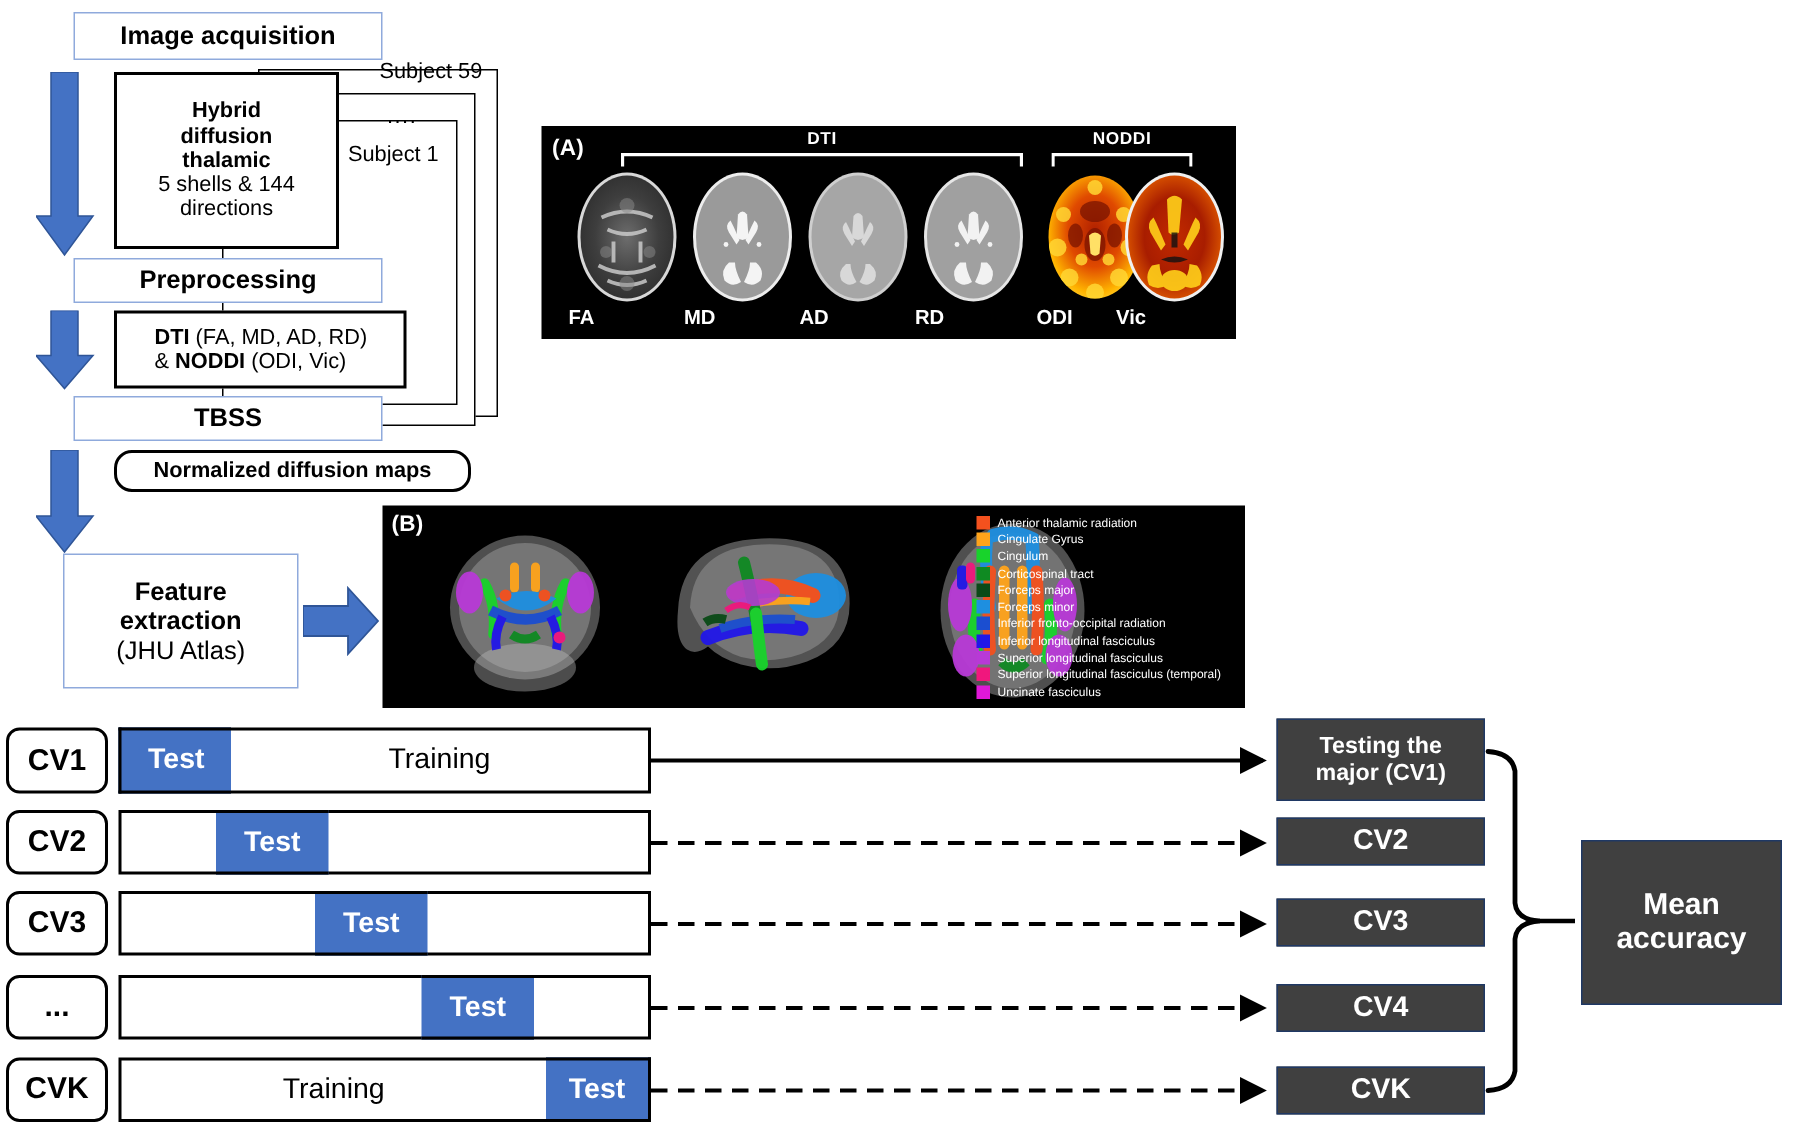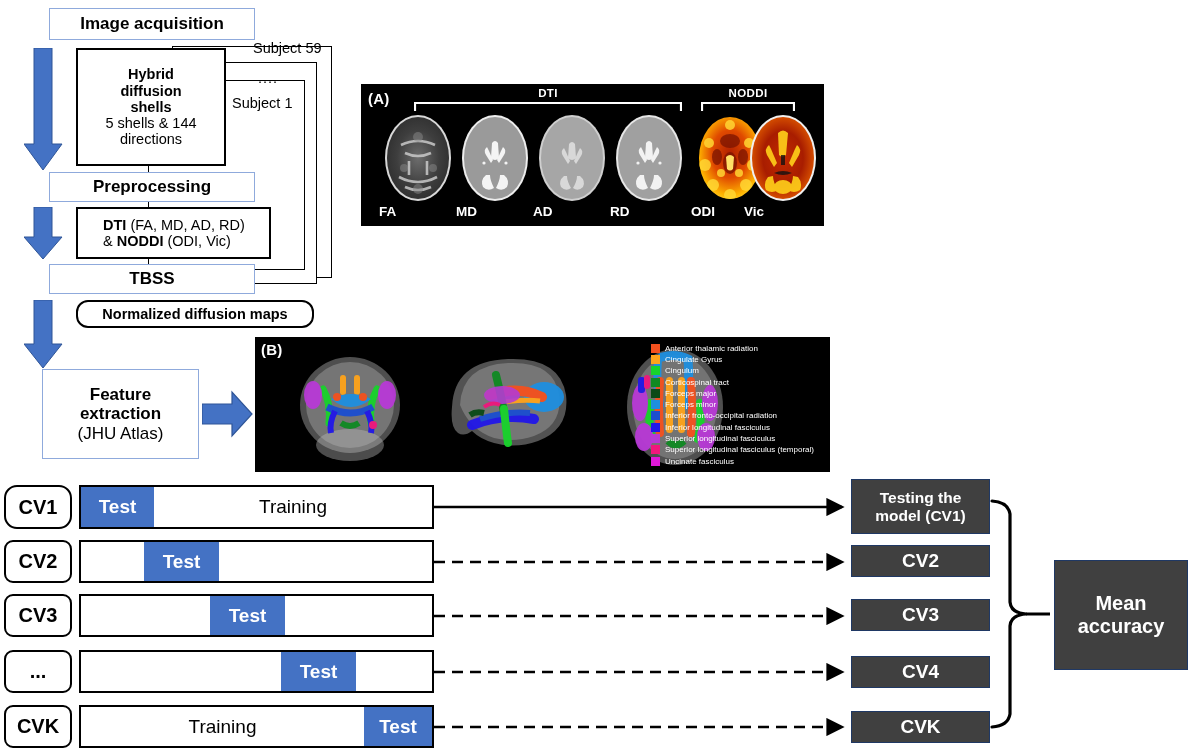--- a/index.html
+++ b/index.html
@@ -145,21 +145,21 @@
   <div class="abs sheet" style="left:148px; top:80px; width:157px; height:190px; z-index:3;"></div>
   <div class="abs sheet-label" style="left:232px; top:95px; z-index:4;">Subject 1</div>
 
   <div class="abs fc-box" style="left:49px; top:8px; width:206px; height:32px; font-size:17px; z-index:6;">
     <span>Image acquisition</span>
   </div>
 
   <div class="abs fc-box dark" style="left:76px; top:48px; width:150px; height:118px; font-size:14.5px; z-index:7; flex-direction:column; padding:2px;">
     <b>Hybrid</b>
     <b>diffusion</b>
-    <b>shells</b>
+    <b>thalamic</b>
     <span>5 shells &amp; 144</span>
     <span>directions</span>
   </div>
 
   <svg class="abs down-arrow" style="left:24px; top:48px; z-index:6;" width="40" height="124" viewBox="0 0 40 124">
     <polygon points="10,0 28,0 28,96 38,96 19,122 0,96 10,96" fill="#4472c4" stroke="#2f5597" stroke-width="1"></polygon>
   </svg>
 
   <div class="abs fc-box" style="left:49px; top:172px; width:206px; height:30px; font-size:17px; z-index:6;">
     <span>Preprocessing</span>
@@ -474,21 +474,21 @@
         <span class="legend-swatch" style="background:#f0177d;"></span>
         <span class="legend-text">Superior longitudinal fasciculus (temporal)</span>
       </div>
       <div class="legend-row">
         <span class="legend-swatch" style="background:#e018d8;"></span>
         <span class="legend-text">Uncinate fasciculus</span>
       </div>
     </div>
   </div>
 
-  <div class="abs cv-tag" style="left:4px; top:485px; width:68px; height:44px;border-radius:13px;">
+  <div class="abs cv-tag" style="left:4px; top:485px; width:68px; height:44px;">
     <span>CV1</span>
   </div>
   <div class="abs cv-bar" style="left:79px; top:485px; width:355px; height:44px;"></div>
   <div class="cv-test" style="left:79px; top:485px; width:75px; height:44px; border-left:2.2px solid #000;">
     <span>Test</span>
   </div>
   <div class="cv-train" style="left:154px; top:485px; width:278px; height:44px;">
     <span>Training</span>
   </div>
 
@@ -535,21 +535,21 @@
     </defs>
     <line x1="4" y1="29" x2="412" y2="29" stroke="#000" stroke-width="2.6" marker-end="url(#ah)"></line>
     <line x1="4" y1="84" x2="412" y2="84" stroke="#000" stroke-width="2.6" stroke-dasharray="11,7" marker-end="url(#ah)"></line>
     <line x1="4" y1="138" x2="412" y2="138" stroke="#000" stroke-width="2.6" stroke-dasharray="11,7" marker-end="url(#ah)"></line>
     <line x1="4" y1="194" x2="412" y2="194" stroke="#000" stroke-width="2.6" stroke-dasharray="11,7" marker-end="url(#ah)"></line>
     <line x1="4" y1="249" x2="412" y2="249" stroke="#000" stroke-width="2.6" stroke-dasharray="11,7" marker-end="url(#ah)"></line>
   </svg>
 
   <div class="result-box" style="left:851px; top:479px; width:139px; height:55px; font-size:15.5px; flex-direction:column;">
     <span>Testing the</span>
-    <span>model (CV1)</span>
+    <span>major (CV1)</span>
   </div>
   <div class="result-box" style="left:851px; top:545px; width:139px; height:32px; font-size:19px;">
     <span>CV2</span>
   </div>
   <div class="result-box" style="left:851px; top:599px; width:139px; height:32px; font-size:19px;">
     <span>CV3</span>
   </div>
   <div class="result-box" style="left:851px; top:656px; width:139px; height:32px; font-size:19px;">
     <span>CV4</span>
   </div>

